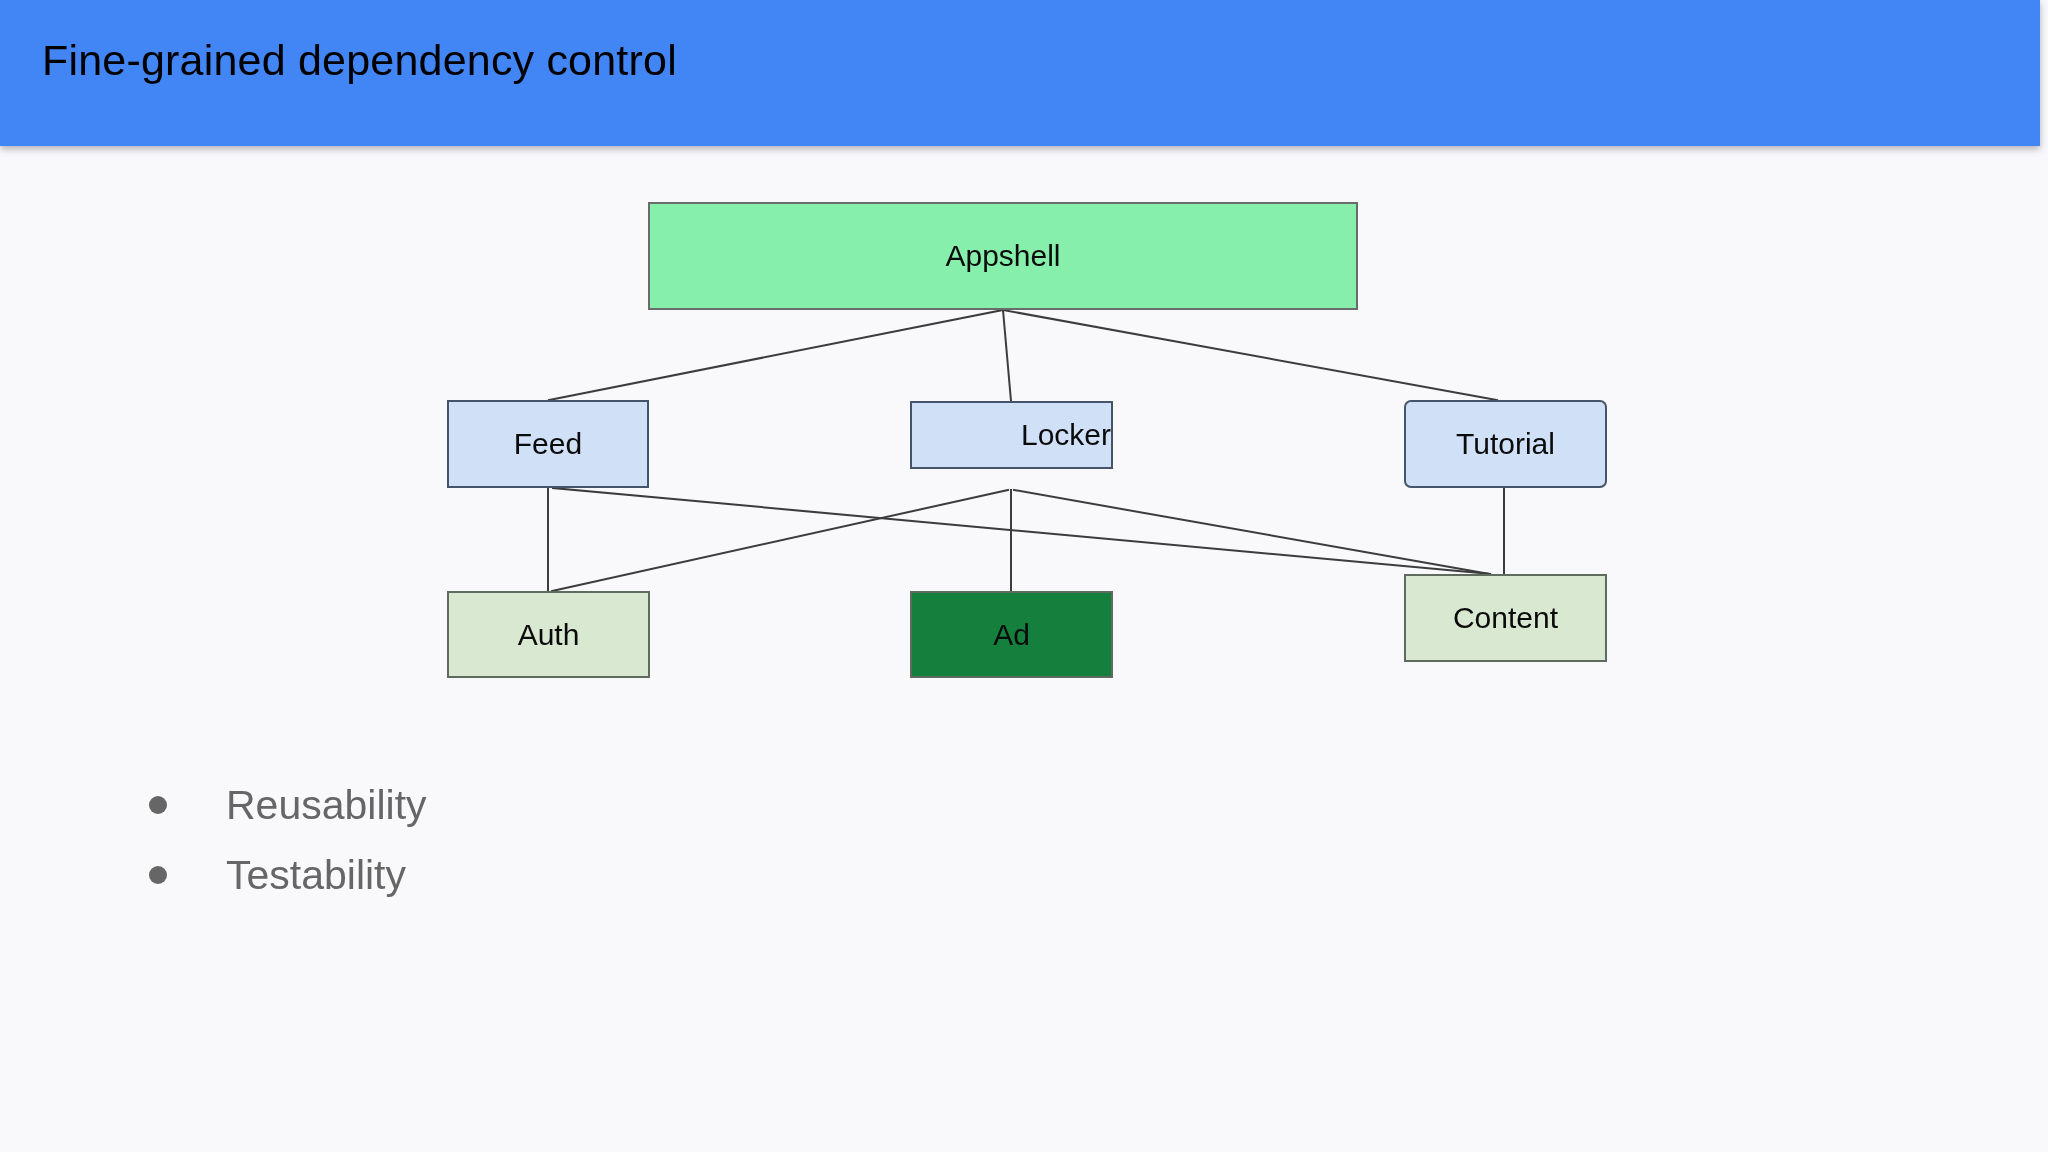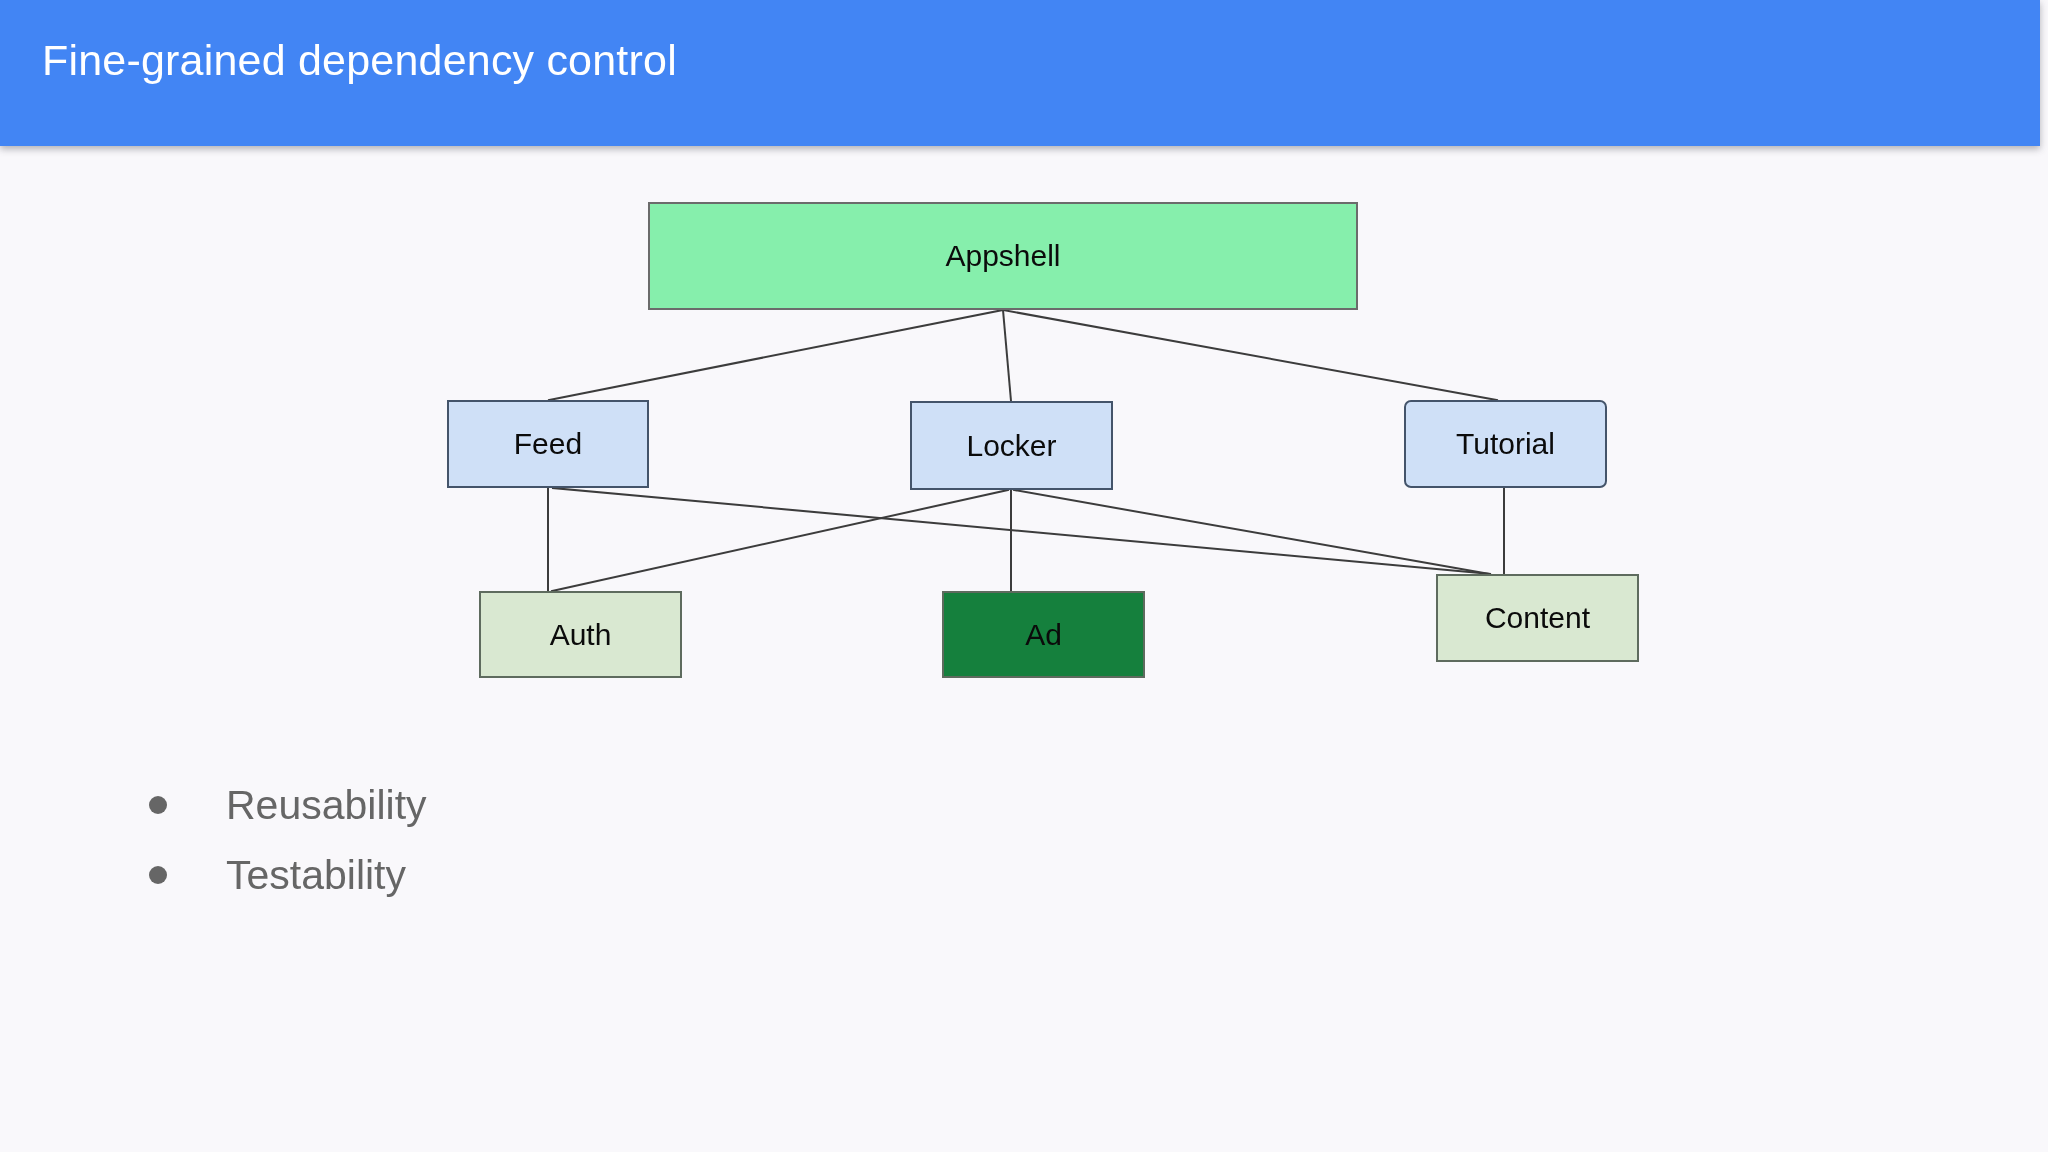--- a/index.html
+++ b/index.html
@@ -86,21 +86,20 @@
     background: #fdeebe;
     border-color: #6b6b6b;
   }
   .node.level-mid {
     background: #cfe0f7;
     border-color: #44546a;
   }
   .node.level-leaf {
     background: #d9e8d1;
     border-color: #5e6b5e;
-    margin-left: 32px;
   }
 
   
   #bullet-list {
     position: absolute;
     left: 140px;
     top: 770px;
     z-index: 4;
   }
   .bullet-row {
@@ -123,21 +122,21 @@
     line-height: 1;
     white-space: nowrap;
   }
 </style>
 </head>
 <body>
 
 <div id="slide" style="background: rgb(249, 248, 251);">
 
   <div id="title-banner" style="background: rgb(66, 133, 244);">
-    <div id="title-text" style="color: #ffffff;">Fine-grained dependency control</div>
+    <div id="title-text" style="color: #000000;">Fine-grained dependency control</div>
   </div>
 
   <div id="diagram">
     <svg id="edge-layer" width="2048" height="1152" viewBox="0 0 2048 1152" xmlns="http://www.w3.org/2000/svg">
         <line x1="1003" y1="310" x2="549" y2="400" stroke="#3c3c3c" stroke-width="2" stroke-linecap="square"></line>
         <line x1="1003" y1="310" x2="1011" y2="401" stroke="#3c3c3c" stroke-width="2" stroke-linecap="square"></line>
         <line x1="1003" y1="310" x2="1497" y2="400" stroke="#3c3c3c" stroke-width="2" stroke-linecap="square"></line>
         <line x1="548" y1="488" x2="548" y2="591" stroke="#3c3c3c" stroke-width="2" stroke-linecap="square"></line>
         <line x1="553" y1="488" x2="1490" y2="574" stroke="#3c3c3c" stroke-width="2" stroke-linecap="square"></line>
         <line x1="1008" y1="490" x2="552" y2="591" stroke="#3c3c3c" stroke-width="2" stroke-linecap="square"></line>
@@ -145,21 +144,21 @@
         <line x1="1014" y1="490" x2="1490" y2="574" stroke="#3c3c3c" stroke-width="2" stroke-linecap="square"></line>
         <line x1="1504" y1="488" x2="1504" y2="574" stroke="#3c3c3c" stroke-width="2" stroke-linecap="square"></line>
       </svg>
     <div id="node-layer">
         <div class="node level-root" style="left: 648px; top: 202px; width: 710px; height: 108px; background: #86efac; border-color: rgb(107, 107, 107);">
           <span class="node-label">Appshell</span>
         </div>
         <div class="node level-mid" style="left: 447px; top: 400px; width: 202px; height: 88px; background: rgb(207, 224, 247); border-color: rgb(68, 84, 106);">
           <span class="node-label">Feed</span>
         </div>
-        <div class="node level-mid" style="left: 910px; top: 401px; width: 203px; height: 89px; background: rgb(207, 224, 247); border-color: rgb(68, 84, 106);">
+        <div class="node level-mid" style="left: 910px; top: 401px; width: 203px; height: 68px; background: rgb(207, 224, 247); border-color: rgb(68, 84, 106); justify-content: flex-end;">
           <span class="node-label">Locker</span>
         </div>
         <div class="node level-mid" style="left: 1404px; top: 400px; width: 203px; height: 88px; background: rgb(207, 224, 247); border-color: rgb(68, 84, 106); border-radius: 7px;">
           <span class="node-label">Tutorial</span>
         </div>
         <div class="node level-leaf" style="left: 447px; top: 591px; width: 203px; height: 87px; background: rgb(217, 232, 209); border-color: rgb(94, 107, 94);">
           <span class="node-label">Auth</span>
         </div>
         <div class="node level-leaf" style="left: 910px; top: 591px; width: 203px; height: 87px; background: #15803d; border-color: rgb(94, 107, 94);">
           <span class="node-label">Ad</span>

